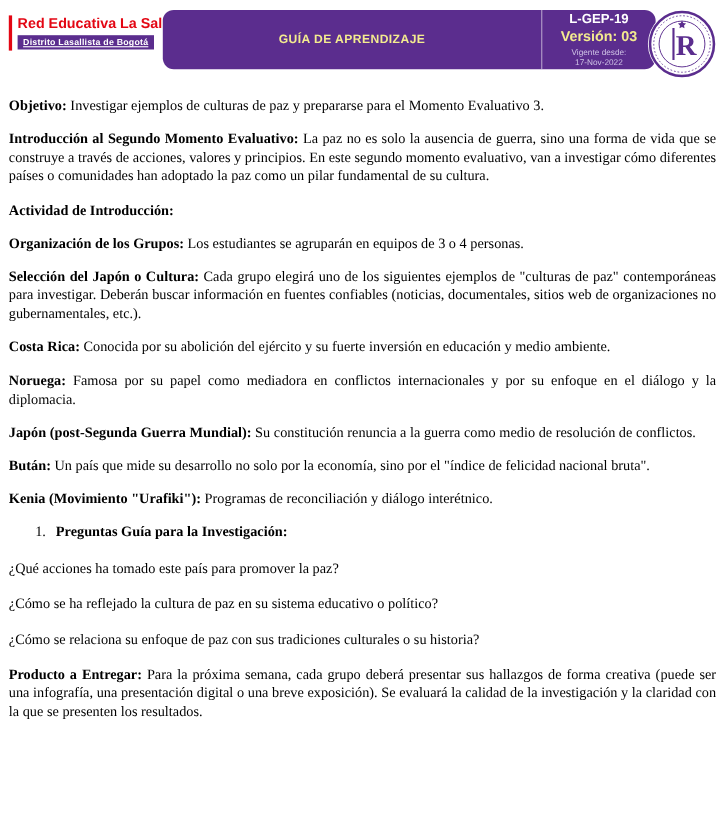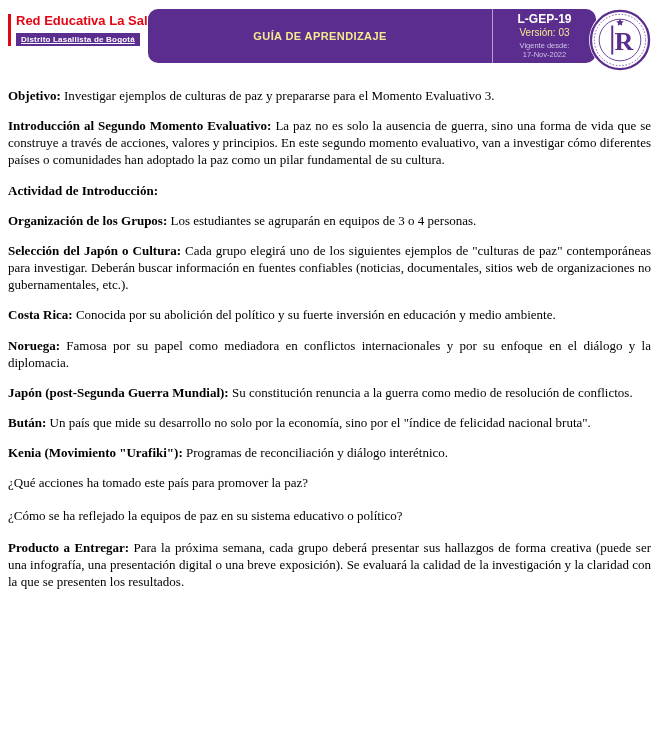--- a/index.html
+++ b/index.html
@@ -70,21 +70,21 @@
     width: 104px;
     border-left: 1px solid rgba(255,255,255,0.55);
     display: flex;
     flex-direction: column;
     align-items: center;
     justify-content: center;
     padding: 3px 0;
     text-align: center;
   }
   .doc-code { color: #ffffff; font-weight: bold; font-size: 12px; line-height: 1.1; }
-  .version { color: var(--banner-text, #f3eb8f); font-weight: normal; font-size: 10px; margin-top: 1px; }
+  .version { color: var(--banner-text, #f3eb8f); font-weight: bold; font-size: 13px; margin-top: 1px; }
   .valid-label { color: var(--muted-text, #cfc3e6); font-size: 7.5px; line-height: 1.25; margin-top: 3px; }
   .valid-date  { color: var(--muted-text, #cfc3e6); font-size: 7.5px; line-height: 1.25; }
   .seal {
     flex: 0 0 auto;
     width: 62px;
     height: 62px;
     margin-left: -7px;
     margin-top: 0;
     position: relative;
     z-index: 2;
@@ -148,30 +148,32 @@
     <p class="para"><span class="lead">Objetivo:</span><span> Investigar ejemplos de culturas de paz y prepararse para el Momento Evaluativo 3.</span></p>
 
     <p class="para"><span class="lead">Introducción al Segundo Momento Evaluativo:</span><span> La paz no es solo la ausencia de guerra, sino una forma de vida que se construye a través de acciones, valores y principios. En este segundo momento evaluativo, van a investigar cómo diferentes países o comunidades han adoptado la paz como un pilar fundamental de su cultura.</span></p>
 
     <p class="para"><span class="lead">Actividad de Introducción:</span><span></span></p>
 
     <p class="para"><span class="lead">Organización de los Grupos:</span><span> Los estudiantes se agruparán en equipos de 3 o 4 personas.</span></p>
 
     <p class="para"><span class="lead">Selección del Japón o Cultura:</span><span> Cada grupo elegirá uno de los siguientes ejemplos de "culturas de paz" contemporáneas para investigar. Deberán buscar información en fuentes confiables (noticias, documentales, sitios web de organizaciones no gubernamentales, etc.).</span></p>
 
-    <p class="para"><span class="lead">Costa Rica:</span><span> Conocida por su abolición del político y su fuerte inversión en educación y medio ambiente.</span></p>
+    <p class="para"><span class="lead">Costa Rica:</span><span> Conocida por su abolición del ejército y su fuerte inversión en educación y medio ambiente.</span></p>
 
     <p class="para"><span class="lead">Noruega:</span><span> Famosa por su papel como mediadora en conflictos internacionales y por su enfoque en el diálogo y la diplomacia.</span></p>
 
     <p class="para"><span class="lead">Japón (post-Segunda Guerra Mundial):</span><span> Su constitución renuncia a la guerra como medio de resolución de conflictos.</span></p>
 
     <p class="para"><span class="lead">Bután:</span><span> Un país que mide su desarrollo no solo por la economía, sino por el "índice de felicidad nacional bruta".</span></p>
 
     <p class="para"><span class="lead">Kenia (Movimiento "Urafiki"):</span><span> Programas de reconciliación y diálogo interétnico.</span></p>
 
+    <p class="para list-head"><span class="num">1.</span><span class="lead">Preguntas Guía para la Investigación:</span></p>
 
     <p class="para question">¿Qué acciones ha tomado este país para promover la paz?</p>
-    <p class="para question">¿Cómo se ha reflejado la equipos de paz en su sistema educativo o político?</p>
+    <p class="para question">¿Cómo se ha reflejado la cultura de paz en su sistema educativo o político?</p>
+    <p class="para question">¿Cómo se relaciona su enfoque de paz con sus tradiciones culturales o su historia?</p>
 
     <p class="para"><span class="lead">Producto a Entregar:</span><span> Para la próxima semana, cada grupo deberá presentar sus hallazgos de forma creativa (puede ser una infografía, una presentación digital o una breve exposición). Se evaluará la calidad de la investigación y la claridad con la que se presenten los resultados.</span></p>
 
   </div>
 </div>
 
 </body></html>

